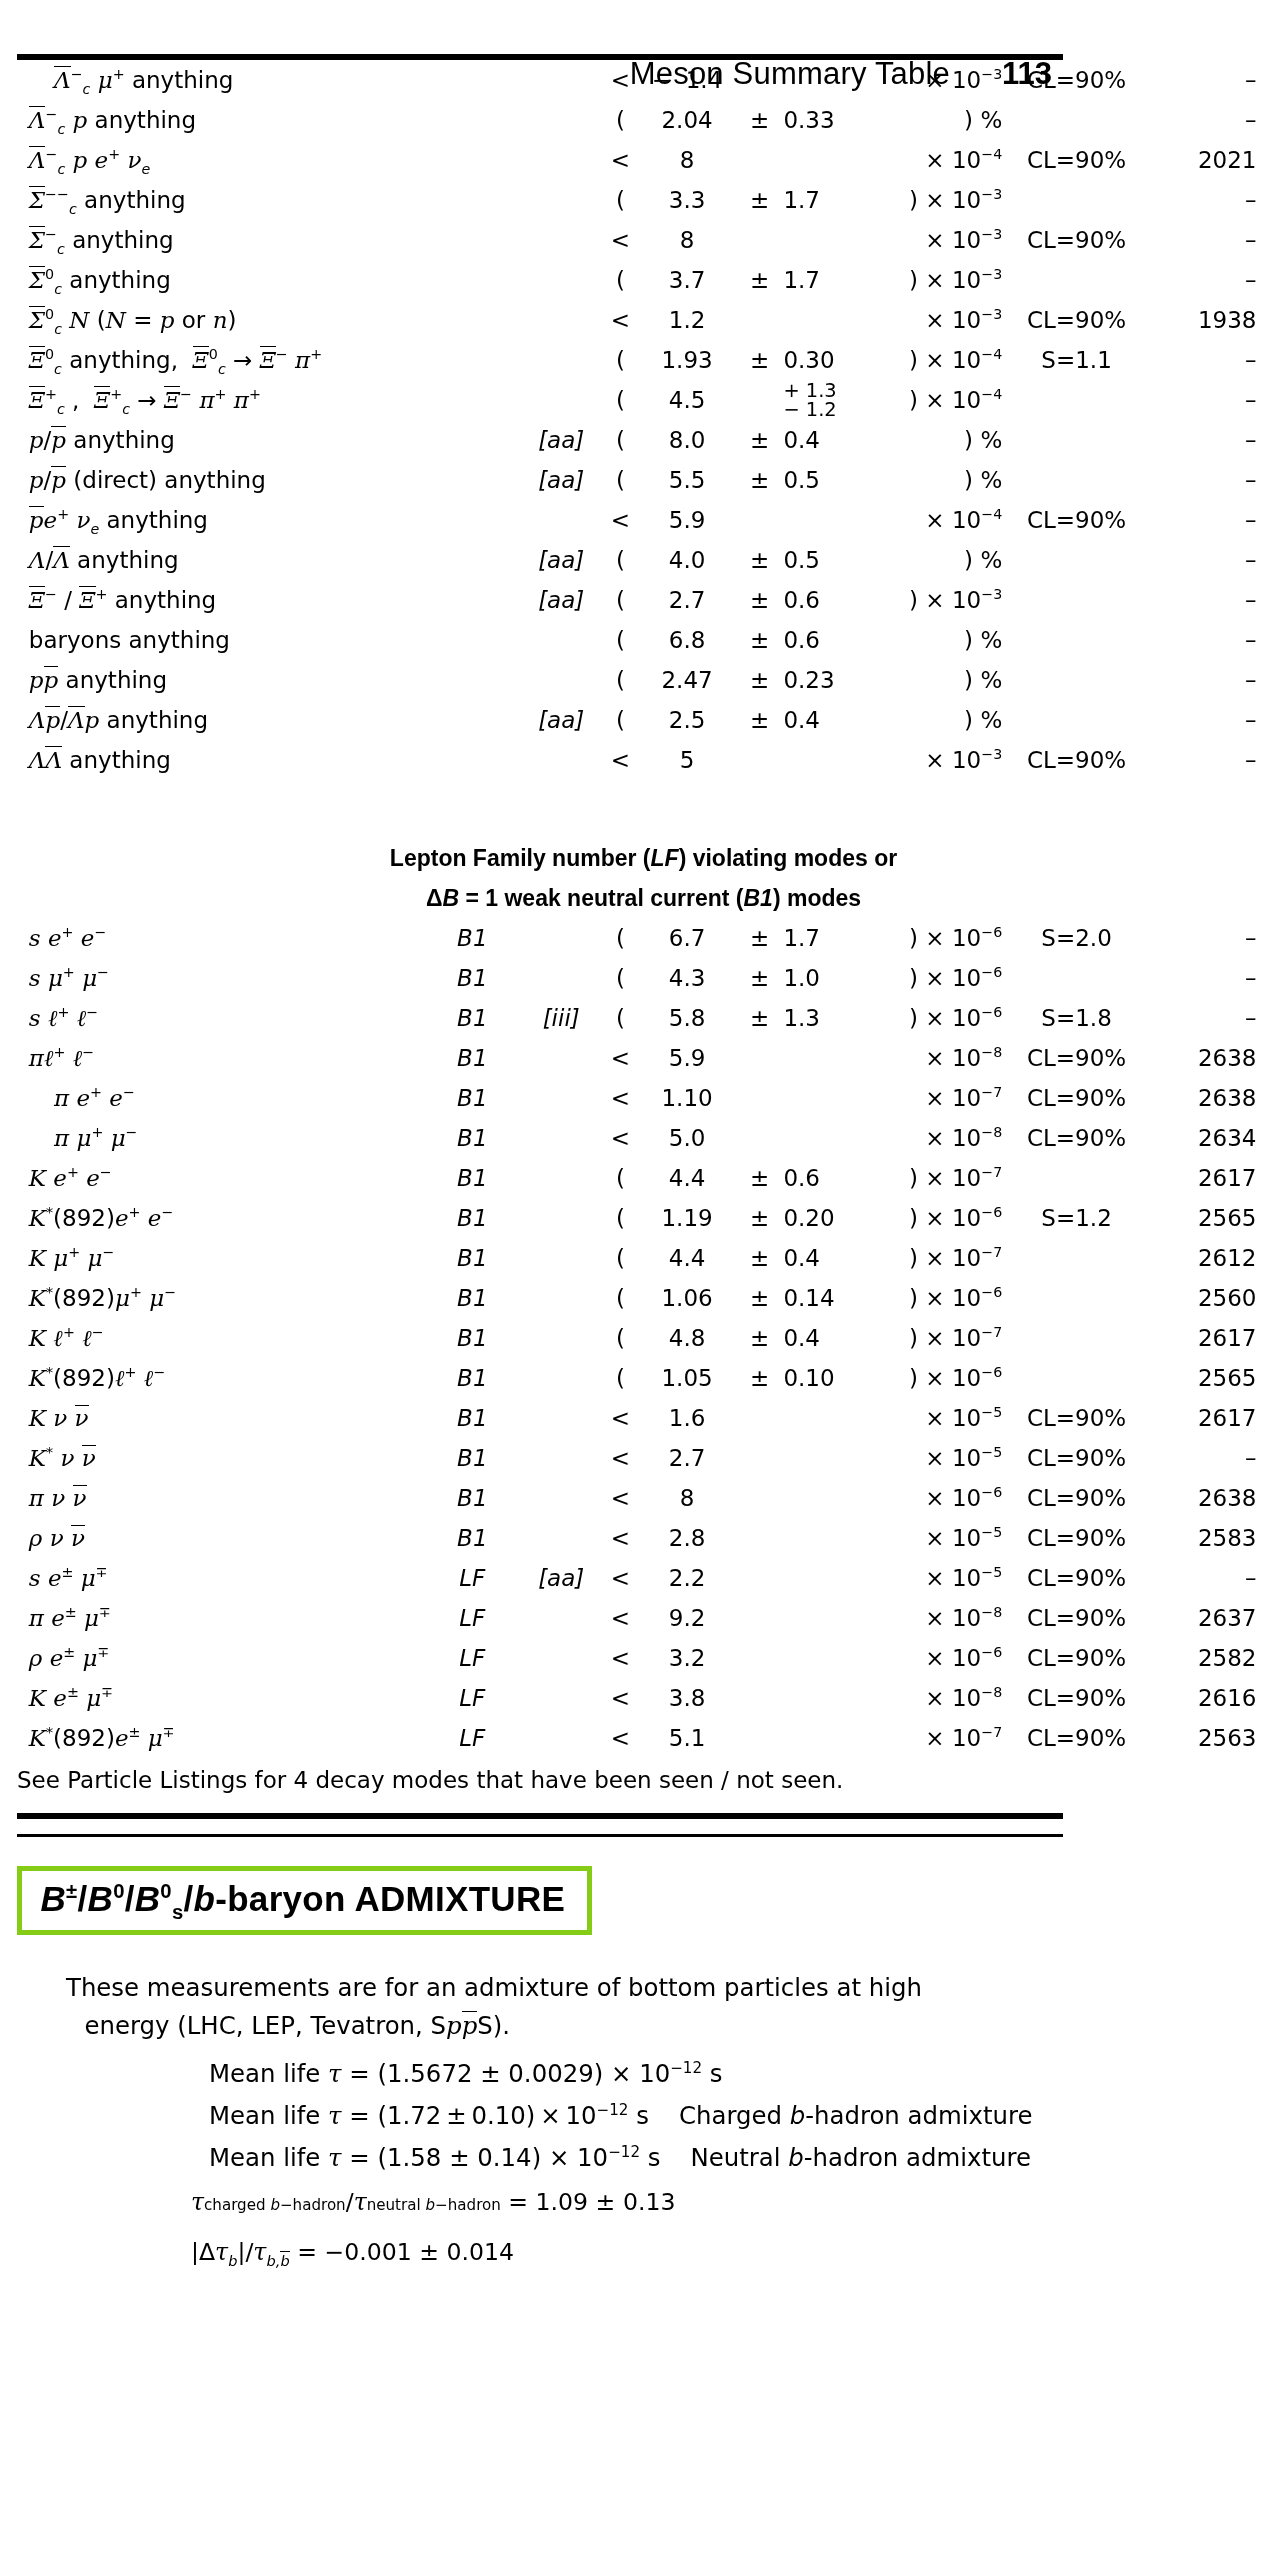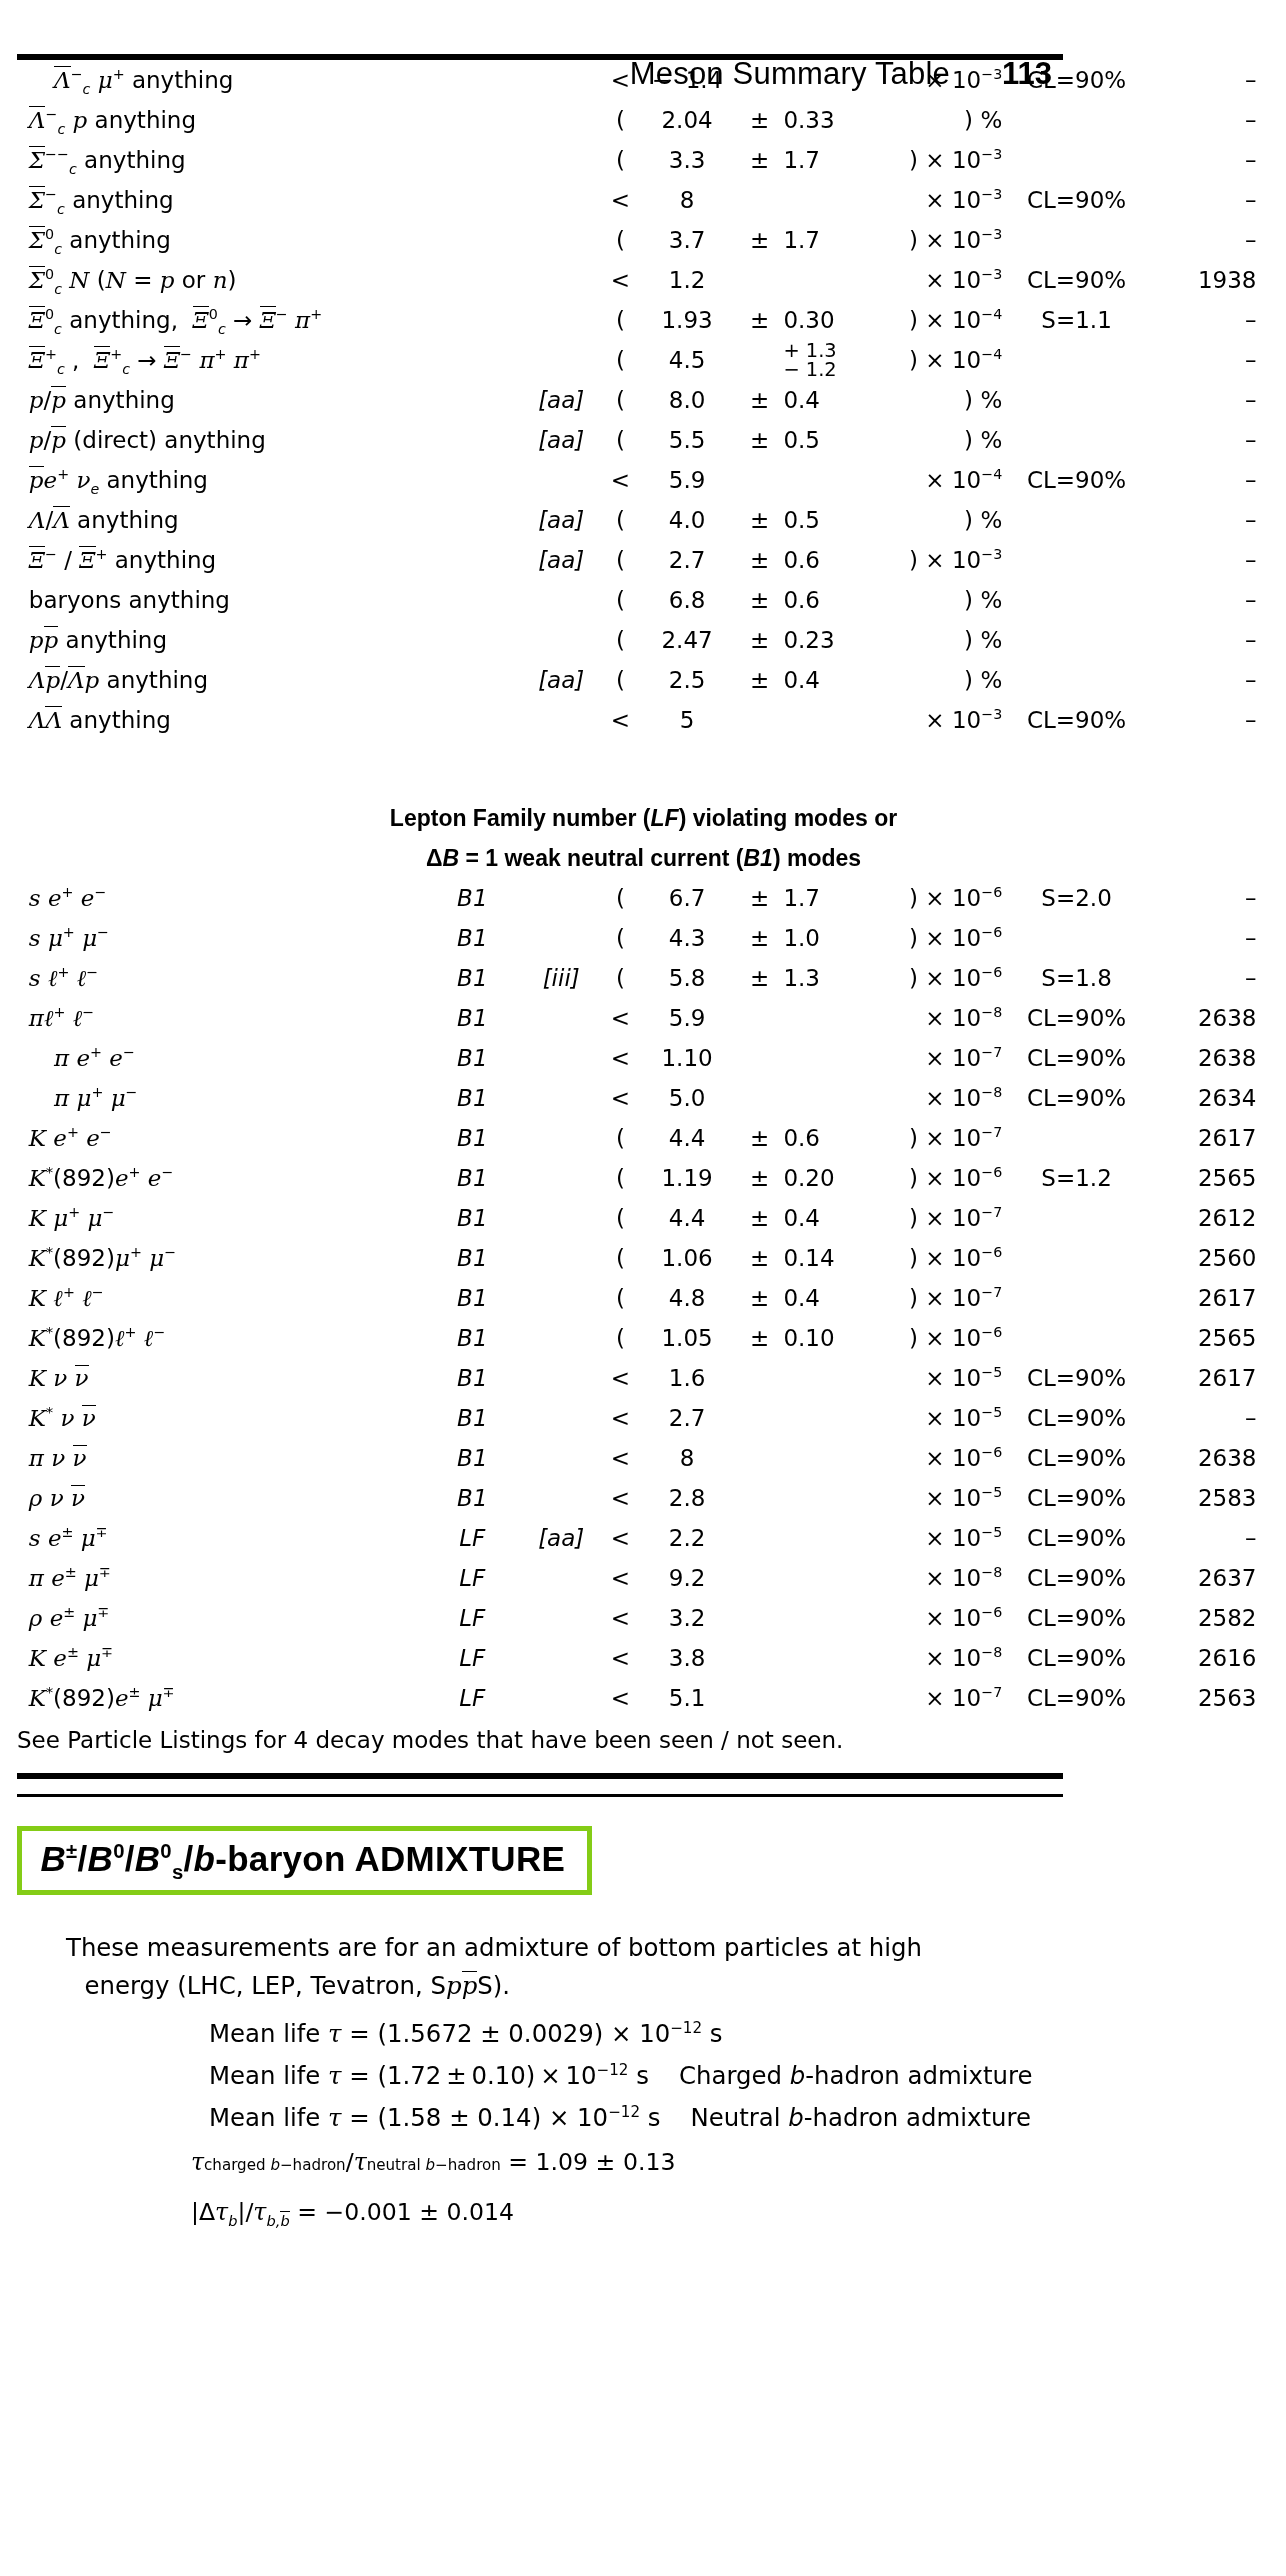--- a/index.html
+++ b/index.html
@@ -203,20 +203,32 @@
           <td class="c-mode"><span class="ovl sym">Λ</span><sup class="up">−</sup><sub>c</sub> <span class="sym">p</span> anything</td>
           <td class="c-scale"></td>
           <td class="c-note"></td>
           <td class="c-rel">(</td>
           <td class="c-val">2.04</td>
           <td class="c-pm">±</td>
           <td class="c-err">0.33</td>
           <td class="c-units">) %</td>
           <td class="c-conf"></td>
           <td class="c-p">–</td>
+        </tr>
+        <tr>
+          <td class="c-mode"><span class="ovl sym">Λ</span><sup class="up">−</sup><sub>c</sub> <span class="sym">p e</span><sup class="up">+</sup> <span class="sym">ν</span><sub>e</sub></td>
+          <td class="c-scale"></td>
+          <td class="c-note"></td>
+          <td class="c-rel">&lt;</td>
+          <td class="c-val">8</td>
+          <td class="c-pm"></td>
+          <td class="c-err"></td>
+          <td class="c-units">× 10<span class="exp">−4</span></td>
+          <td class="c-conf">CL=90%</td>
+          <td class="c-p">2021</td>
         </tr>
         <tr>
           <td class="c-mode"><span class="ovl sym">Σ</span><sup class="up">−−</sup><sub>c</sub> anything</td>
           <td class="c-scale"></td>
           <td class="c-note"></td>
           <td class="c-rel">(</td>
           <td class="c-val">3.3</td>
           <td class="c-pm">±</td>
           <td class="c-err">1.7</td>
           <td class="c-units">) × 10<span class="exp">−3</span></td>

